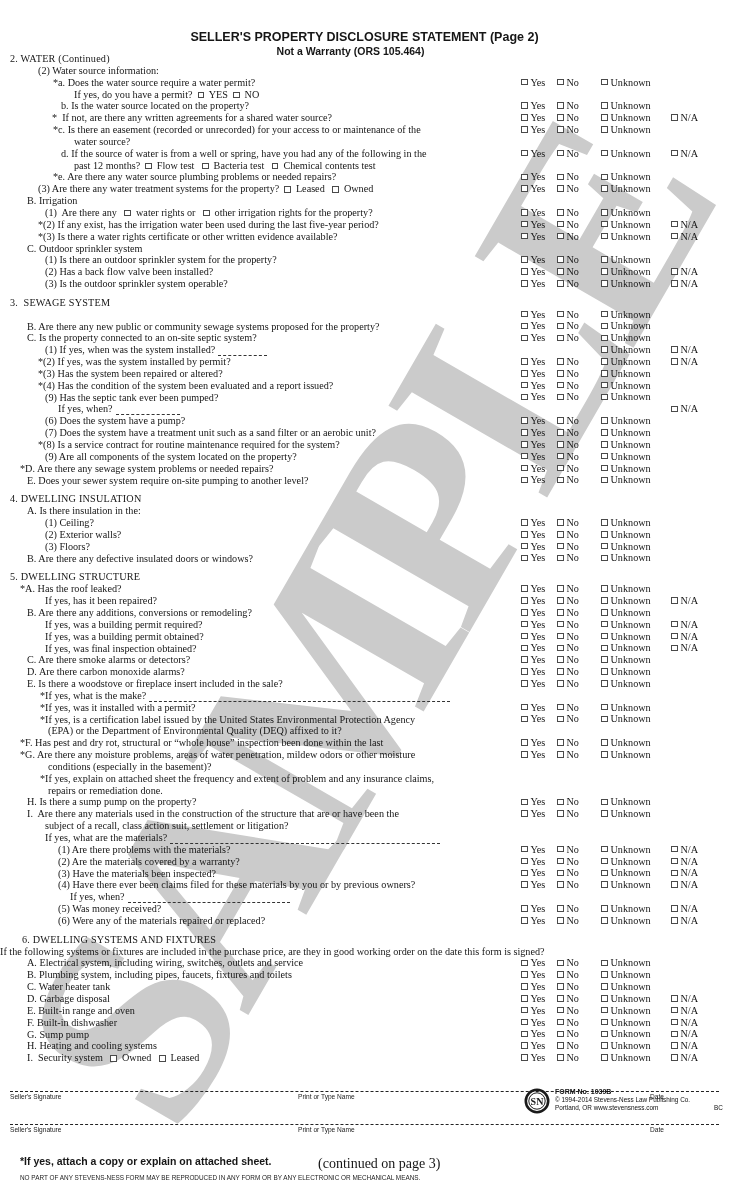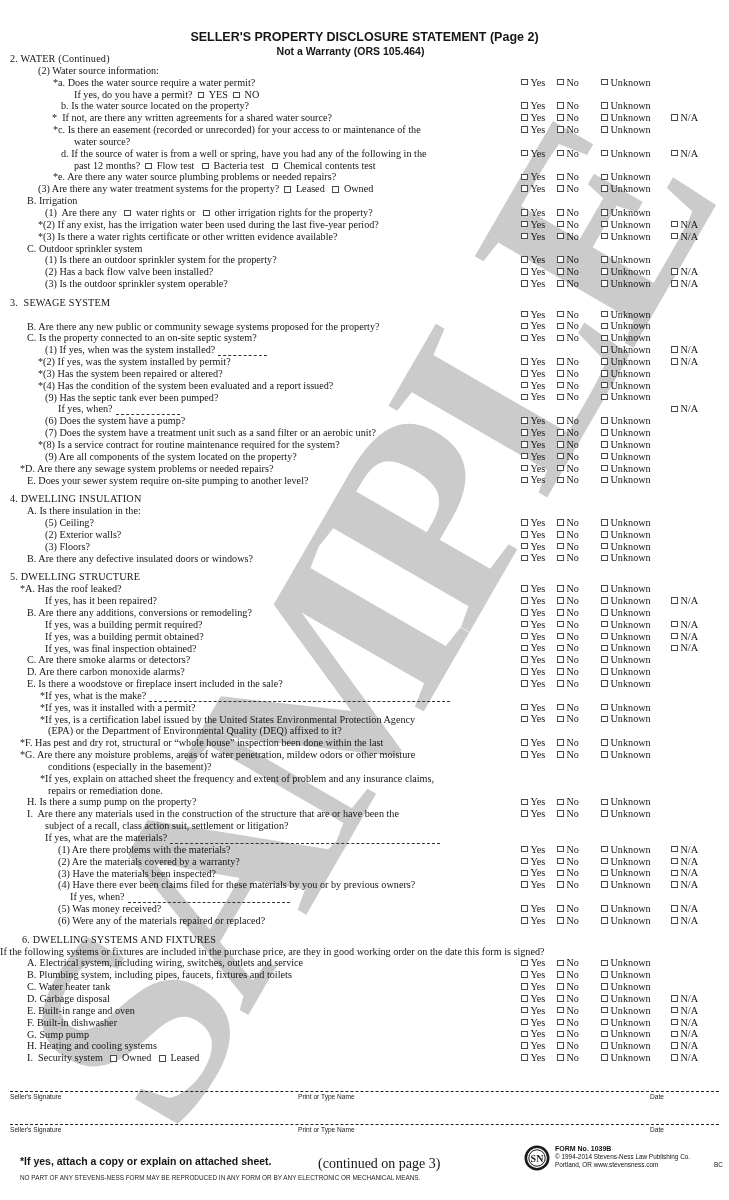--- a/index.html
+++ b/index.html
@@ -30,21 +30,21 @@
   .sig-group{position:absolute;left:10px;width:709px;}
   .sig-line{border-top:1.3px dashed #222;height:0;cursor:text;}
   .sig-labels{position:relative;height:10px;}
   .sl{position:absolute;top:1px;font-family:"Liberation Sans",sans-serif;font-size:6.6px;color:#222;}
   .sl1{left:0;} .sl2{left:288px;} .sl3{left:640px;}
   .foot-note{position:absolute;left:20px;top:1155px;font-family:"Liberation Sans",sans-serif;
         font-weight:bold;font-size:10.5px;}
   .foot-cont{position:absolute;left:318px;top:1156px;font-size:14px;}
   .foot-nopart{position:absolute;left:20px;top:1174px;font-family:"Liberation Sans",sans-serif;
         font-size:6.4px;color:#222;}
-  .foot-right{position:absolute;left:524px;top:1145px;display:flex;align-items:flex-start;gap:5px;}
+  .foot-right{position:absolute;left:524px;top:1088px;display:flex;align-items:flex-start;gap:5px;}
   .pub{font-family:"Liberation Sans",sans-serif;font-size:6.4px;line-height:8.2px;width:168px;color:#111;}
   .pub1{font-weight:bold;font-size:7px;}
   .pub3{display:flex;justify-content:space-between;}
   .logo{flex:0 0 auto;}
 </style>
 </head>
 <body>
 
 <div class="page">
   <div class="watermark">SAMPLE</div>
@@ -514,21 +514,21 @@
             <span class="cbl">Unknown</span>
           </span>
         </div>
         <div class="row sec gap">
           <span class="txt" style="padding-left: 10px;">4. DWELLING INSULATION</span>
         </div>
         <div class="row">
           <span class="txt" style="padding-left: 27px;">A. Is there insulation in the:</span>
         </div>
         <div class="row">
-          <span class="txt" style="padding-left: 45px;">(5) Ceiling?</span>
+          <span class="txt" style="padding-left: 45px;">(1) Ceiling?</span>
           <span class="cbg col-yes">
             <span class="box"></span>
             <span class="cbl">Yes</span>
           </span>
           <span class="cbg col-no">
             <span class="box"></span>
             <span class="cbl">No</span>
           </span>
           <span class="cbg col-unknown">
             <span class="box"></span>

